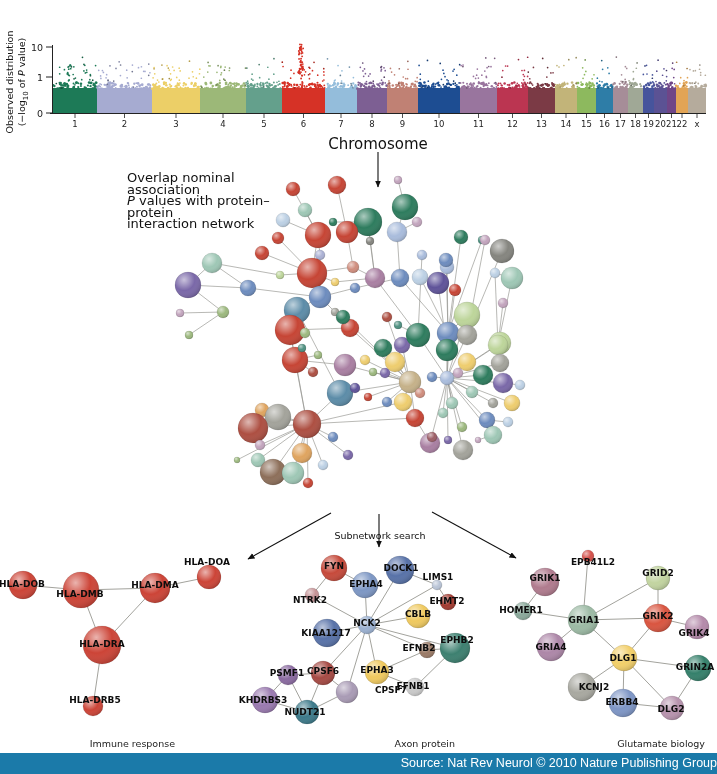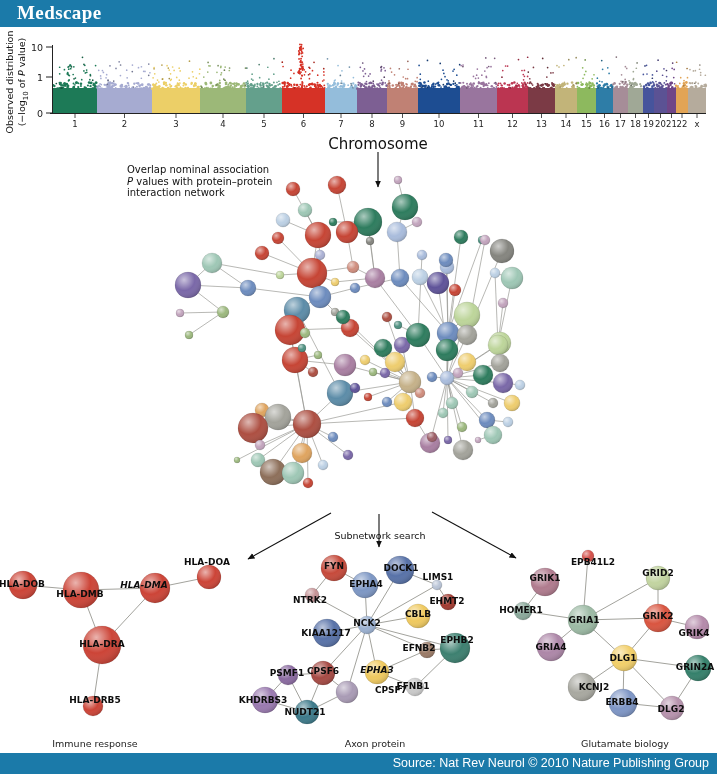--- a/index.html
+++ b/index.html
@@ -3,31 +3,31 @@
 <meta charset="utf-8">
 <style>
   html,body{margin:0;padding:0;background:#e8e8e8;}
   #app{position:relative;width:717px;height:774px;background:#ffffff;overflow:hidden;
        font-family:"DejaVu Sans",sans-serif;}
   .bar{position:absolute;left:0;width:717px;}
   #hdr{top:0;height:27px;}
   #hdr .brand{display:inline-block;padding-left:17px;line-height:26px;color:#fff;
        font-family:"Liberation Serif",serif;font-weight:700;font-size:19px;letter-spacing:.4px;}
   #ftr{bottom:0;height:21px;}
-  #ftr .src{display:block;text-align:right;padding-right:8px;line-height:21px;color:#fff;
+  #ftr .src{display:block;text-align:right;padding-right:0;line-height:21px;color:#fff;
        font-family:"Liberation Sans",sans-serif;font-size:12.5px;}
   #fig{position:absolute;left:0;top:0;}
   .txt{position:absolute;color:#111;}
   #ylab{left:-47px;top:70px;width:126px;height:24px;transform:rotate(-90deg);
         text-align:center;font-size:9.5px;line-height:11.5px;white-space:nowrap;}
   #ylab sub{font-size:7px;}
   #xlab{left:318px;top:135px;width:120px;text-align:center;font-size:15px;}
-  #note{left:127px;top:164px;width:180px;font-size:10px;line-height:11.5px;}
+  #note{left:127px;top:172px;width:180px;font-size:13px;line-height:11.5px;}
   #subsearch{left:300px;top:495px;width:160px;text-align:center;font-size:9.5px;margin-top:35px;}
-  .caption{position:absolute;top:738px;width:160px;text-align:center;font-size:9.5px;color:#222;}
+  .caption{position:absolute;top:738px;width:160px;text-align:right;font-size:9.5px;color:#222;}
   .gene-label{position:absolute;width:120px;text-align:center;
         font-weight:700;font-size:9px;color:#0d0d0d;pointer-events:none;}
   i{font-style:italic;}
 </style>
 </head>
 <body>
 
 <div id="app">
 
   <svg id="fig" width="717" height="774" viewBox="0 0 717 774">
@@ -1941,23 +1941,20 @@
         <circle cx="698" cy="668" r="13" fill="url(#shine)"></circle>
         <circle cx="582" cy="687" r="14" fill="#a8a8a0" stroke="rgba(0,0,0,.2)" stroke-width=".5"></circle>
         <circle cx="582" cy="687" r="14" fill="url(#shine)"></circle>
         <circle cx="623" cy="703" r="14" fill="#7e96c6" stroke="rgba(0,0,0,.2)" stroke-width=".5"></circle>
         <circle cx="623" cy="703" r="14" fill="url(#shine)"></circle>
         <circle cx="672" cy="708" r="12" fill="#b793ad" stroke="rgba(0,0,0,.2)" stroke-width=".5"></circle>
         <circle cx="672" cy="708" r="12" fill="url(#shine)"></circle>
       </g>
     </svg>
 
-  <div id="hdr" class="bar" style="background: rgb(27, 122, 169);">
-    <span class="brand">Medscape</span>
-  </div>
 
   <div id="ylab" class="txt">
     <span>Observed distribution</span><br>
     <span>(−log</span><sub>10</sub><span> of </span><i>P</i><span> value)</span>
   </div>
 
   <div id="xlab" class="txt">Chromosome</div>
 
   <div id="note" class="txt">
     <span>Overlap nominal association</span><br>
@@ -1967,36 +1964,36 @@
 
   <div id="subsearch" class="txt">Subnetwork search</div>
 
   <div class="caption" id="cap0" style="left: 15px;">Immune response</div>
   <div class="caption" id="cap1" style="left: 295px;">Axon protein</div>
   <div class="caption" id="cap2" style="left: 545px;">Glutamate biology</div>
 
   <div id="labels">
       <div class="gene-label" style="left: -38px; top: 578.5px;">HLA-DOB</div>
       <div class="gene-label" style="left: 20px; top: 588.5px;">HLA-DMB</div>
-      <div class="gene-label" style="left: 84px; top: 579.5px; font-style: italic;">HLA-DMA</div>
+      <div class="gene-label" style="left: 95px; top: 579.5px;">HLA-DMA</div>
       <div class="gene-label" style="left: 147px; top: 556.5px;">HLA-DOA</div>
       <div class="gene-label" style="left: 42px; top: 638.5px;">HLA-DRA</div>
       <div class="gene-label" style="left: 35px; top: 694.5px;">HLA-DRB5</div>
       <div class="gene-label" style="left: 274px; top: 560.5px;">FYN</div>
       <div class="gene-label" style="left: 250px; top: 561px; margin-top: 34px;">NTRK2</div>
       <div class="gene-label" style="left: 306px; top: 578.5px;">EPHA4</div>
       <div class="gene-label" style="left: 341px; top: 562.5px;">DOCK1</div>
       <div class="gene-label" style="left: 378px; top: 571.5px;">LIMS1</div>
       <div class="gene-label" style="left: 387px; top: 595.5px;">EHMT2</div>
       <div class="gene-label" style="left: 358px; top: 608.5px;">CBLB</div>
       <div class="gene-label" style="left: 307px; top: 617.5px;">NCK2</div>
       <div class="gene-label" style="left: 266px; top: 627.5px;">KIAA1217</div>
       <div class="gene-label" style="left: 397px; top: 634.5px;">EPHB2</div>
       <div class="gene-label" style="left: 359px; top: 642.5px;">EFNB2</div>
-      <div class="gene-label" style="left: 317px; top: 664.5px; font-style: italic;">EPHA3</div>
+      <div class="gene-label" style="left: 317px; top: 664.5px;">EPHA3</div>
       <div class="gene-label" style="left: 353px; top: 680.5px;">EFNB1</div>
       <div class="gene-label" style="left: 263px; top: 665.5px;">CPSF6</div>
       <div class="gene-label" style="left: 227px; top: 667.5px;">PSMF1</div>
       <div class="gene-label" style="left: 287px; top: 684.5px; text-align: right;">CPSF7</div>
       <div class="gene-label" style="left: 203px; top: 694.5px;">KHDRBS3</div>
       <div class="gene-label" style="left: 245px; top: 706.5px;">NUDT21</div>
       <div class="gene-label" style="left: 533px; top: 556.5px;">EPB41L2</div>
       <div class="gene-label" style="left: 485px; top: 572.5px;">GRIK1</div>
       <div class="gene-label" style="left: 598px; top: 567.5px;">GRID2</div>
       <div class="gene-label" style="left: 461px; top: 604.5px;">HOMER1</div>

